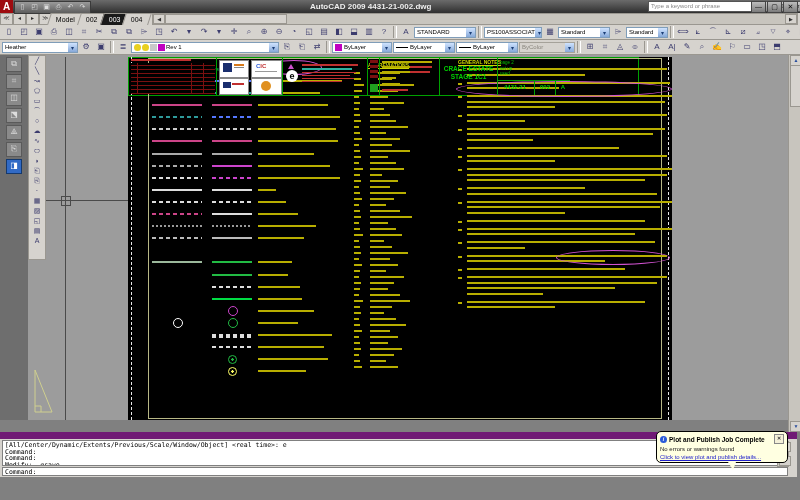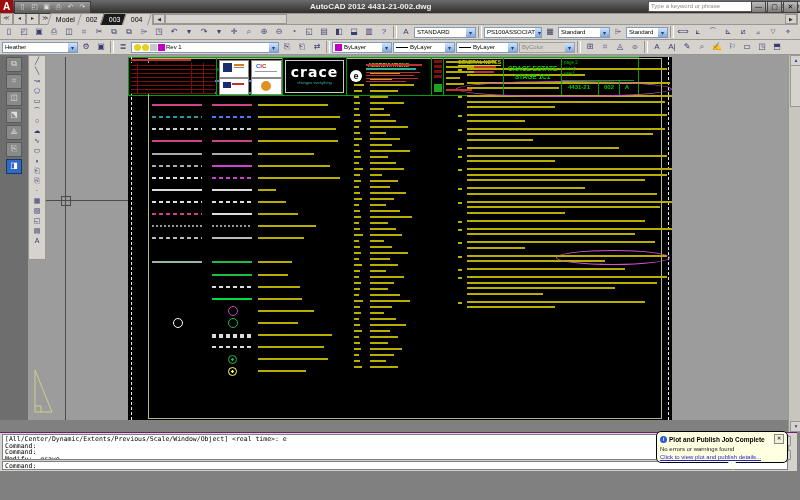--- a/index.html
+++ b/index.html
@@ -57,21 +57,21 @@
   #page-note{color:#00c000;font-size:4.5px;line-height:5.5px;white-space:pre-line;padding:2px 0 0 2px;}
   .dwgnum{color:#00d000;font-size:6px;font-weight:bold;text-align:center;}
   
   #tabbar{left:0;top:420px;width:800px;height:12px;background:#d6d3ce;border-top:1px solid #9a9790;display:flex;align-items:center;}
   .tabnav{width:11px;height:10px;background:#d6d3ce;border:1px solid #9a9790;font-size:6px;line-height:9px;text-align:center;color:#333;flex:0 0 auto;}
   .tab{height:11px;font-size:7px;padding:0 6px;border:1px solid #9a9790;border-bottom:none;background:#d6d3ce;color:#000;line-height:11px;transform:skewX(-18deg);margin-left:-3px;flex:0 0 auto;}
   .tab span{display:inline-block;transform:skewX(18deg);}
   .tab.active{background:#1a1a1a;color:#fff;}
   #hscroll{flex:1;height:10px;background:#c8c5be;border:1px solid #9a9790;margin:0 2px;position:relative;}
   .scr-btn{position:absolute;top:0;width:10px;height:8px;background:#d6d3ce;border:1px solid #9a9790;font-size:5px;line-height:8px;text-align:center;color:#333;}
-  #cmdarea{left:0;top:432px;width:797px;height:38px;background:#d6d3ce;border-top:1px solid #701a75;}
+  #cmdarea{left:0;top:432px;width:797px;height:38px;background:#d6d3ce;border-top:7px solid #701a75;}
   #cmdhist{left:2px;top:1px;width:786px;height:26px;background:#fff;border:1px solid #808080;font-family:"DejaVu Sans Mono",monospace;font-size:6.5px;line-height:6.5px;color:#000;padding:1px 2px;box-sizing:border-box;overflow:hidden;}
   #cmdprompt{left:2px;top:28px;width:786px;height:9px;background:#fff;border:1px solid #808080;font-family:"DejaVu Sans Mono",monospace;font-size:6.5px;line-height:8px;color:#000;padding:0 2px;box-sizing:border-box;}
   #cmd-scroll{left:777px;top:2px;width:10px;height:24px;background:#c8c5be;border:1px solid #9a9790;}
   #vscroll{left:788px;top:55px;width:12px;height:377px;background:#c8c5be;border-left:1px solid #9a9790;}
   .vs-btn{left:1px;width:10px;height:9px;background:#d6d3ce;border:1px solid #9a9790;font-size:5px;line-height:8px;text-align:center;color:#2a4f9e;}
   #statusbar{left:0;top:470px;width:800px;height:15px;background:#d6d3ce;border-top:1px solid #fff;display:flex;align-items:center;}
   #coords{width:108px;height:11px;margin-left:3px;border:1px solid;border-color:#808080 #fff #fff #808080;font-size:6.5px;line-height:11px;padding-left:3px;color:#222;background:#d6d3ce;}
   .stbtn{width:15px;height:12px;margin-left:2px;background:linear-gradient(#f4f3f0,#cfccc5);border:1px solid #9a9790;font-size:7px;line-height:11px;text-align:center;color:#555;}
   .stbtn.on{background:#bdbab2;border-color:#808080 #fff #fff #808080;}
   .stbtn.sm{width:13px;}
@@ -107,21 +107,21 @@
   <div id="titlebar" class="abs">
     <div id="acad-logo" class="abs">A</div>
     <div id="qat" class="abs">
         <div class="qicon">▯</div>
         <div class="qicon">◰</div>
         <div class="qicon">▣</div>
         <div class="qicon">⎙</div>
         <div class="qicon">↶</div>
         <div class="qicon">↷</div>
       </div>
-    <div id="title-text" class="abs">AutoCAD 2012  4431-21-002.dwg</div>
+    <div id="title-text" class="abs">AutoCAD 2009  4431-21-002.dwg</div>
     <div id="infocenter" class="abs">
       <div id="search-box">Type a keyword or phrase</div>
       <div id="ic-btns" style="display:flex;gap:1px">
           <div class="ic-btn">⌕</div>
           <div class="ic-btn">≡</div>
           <div class="ic-btn">★</div>
         </div>
     </div>
     <div class="winbtns abs" style="right:2px;top:1px" id="win-btns">
         <div class="wbtn">—</div>
@@ -785,26 +785,20 @@
           <div class="abs" style="left:12px;top:4px;width:12px;height:2px;background:#c03030"></div>
         </div>
         <div class="logo-box" style="left:34px;top:2px;width:29px;height:16px">
           <div class="abs" style="left:4px;top:2px;font-size:6px;font-weight:bold;color:#2a5ad8">C<span style="color:#c03030">IC</span></div>
           <div class="abs" style="left:3px;top:10px;width:22px;height:1px;background:#999"></div>
         </div>
         <div class="logo-box" style="left:34px;top:20px;width:29px;height:15px">
           <div class="abs" style="left:9px;top:2px;width:10px;height:10px;border-radius:50%;background:#e09020"></div>
         </div>
       </div>
-      <div class="tb-cell" id="crace-cell" style="width:64px">
-        <div style="border:1px solid #ccc;margin:2px;height:31px">
-          <div id="crace-text">crace</div>
-          <div id="crace-sub">changes everything</div>
-        </div>
-      </div>
       <div class="tb-cell" style="width:85px">
         <div class="abs" style="left:3px;top:12px;width:12px;height:12px;border-radius:50%;background:#fff;color:#000;font-size:9px;font-weight:bold;text-align:center;line-height:12px">e</div>
         <div class="abs" style="left:19px;top:6px;width:60px">
           <div style="height:2px;background:#c03030;width:56px;margin-bottom:2px"></div>
           <div style="height:2px;background:#30b0a0;width:50px;margin-bottom:2px"></div>
           <div style="height:1px;background:#c03030;width:54px;margin-bottom:2px"></div>
           <div style="height:1px;background:#c03030;width:48px;margin-bottom:2px"></div>
           <div style="height:1px;background:#c03030;width:52px;margin-bottom:2px"></div>
           <div style="height:1px;background:#c03030;width:40px"></div>
         </div>

